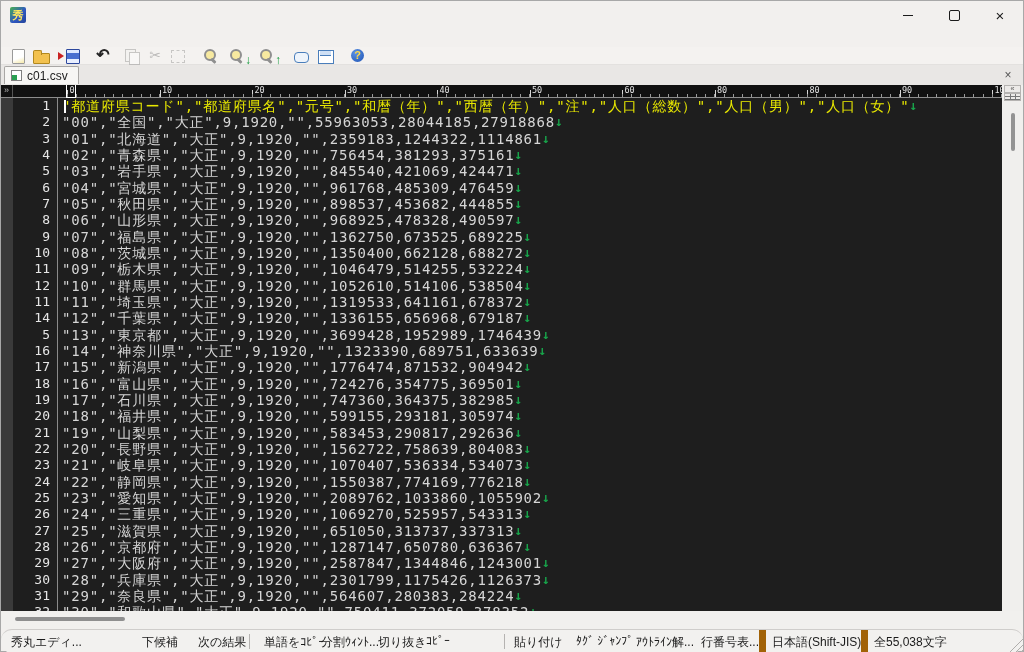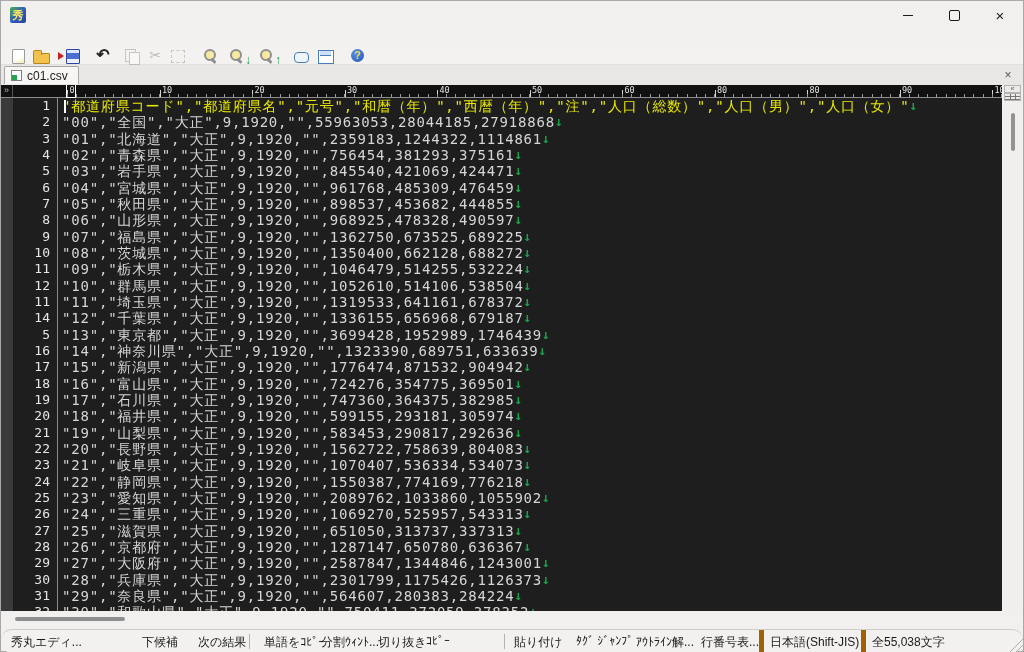--- a/index.html
+++ b/index.html
@@ -86,21 +86,21 @@
   .gridic { background:linear-gradient(to right,transparent 5px,#777 5px 6px,transparent 6px 10px,#777 10px 11px,transparent 11px),linear-gradient(to bottom,transparent 2px,#777 2px 3px,transparent 3px 5px,#777 5px 6px,transparent 6px),#eceae8; }
   .vthumb { position:absolute; left:9px; top:28px; width:4px; height:38px; background:#939393; border-radius:2px; }
   .hscroll { position:absolute; left:0; top:610px; width:1003px; height:18px; background:#f1f0ee; }
   .hthumb { position:absolute; left:14px; top:6px; width:110px; height:4px; background:#8f8f8f; border-radius:2px; }
   .corner { position:absolute; right:0; top:610px; width:21px; height:18px; background:#f1f0ee; }
 
   
   .statusbar { position:absolute; left:0; top:628px; width:100%; height:24px; background:#f2f1ef; border-top:1px solid #cfcdcb; font-size:12px; color:#1a1a1a;border-radius:11px; }
   .sitem { position:absolute; top:4px; white-space:nowrap; }
   .sdiv { position:absolute; top:4px; width:1px; height:15px; background:#b5b3b1; }
-  .scell { position:absolute; top:0; height:100%; border-left:5px solid #a16207; padding:4px 0 0 6px; white-space:nowrap; }
+  .scell { position:absolute; top:0; height:100%; border-left:7px solid #a16207; padding:4px 0 0 6px; white-space:nowrap; }
   .grip { position:absolute; right:0; bottom:0; width:15px; height:15px;
     background:repeating-linear-gradient(135deg,transparent 0 3px,#b0aeac 3px 4px); clip-path:polygon(100% 0,100% 100%,0 100%); }
 </style>
 </head>
 <body>
 
 <div id="win">
 
   <div class="titlebar">
     <span class="appicon">秀</span>

